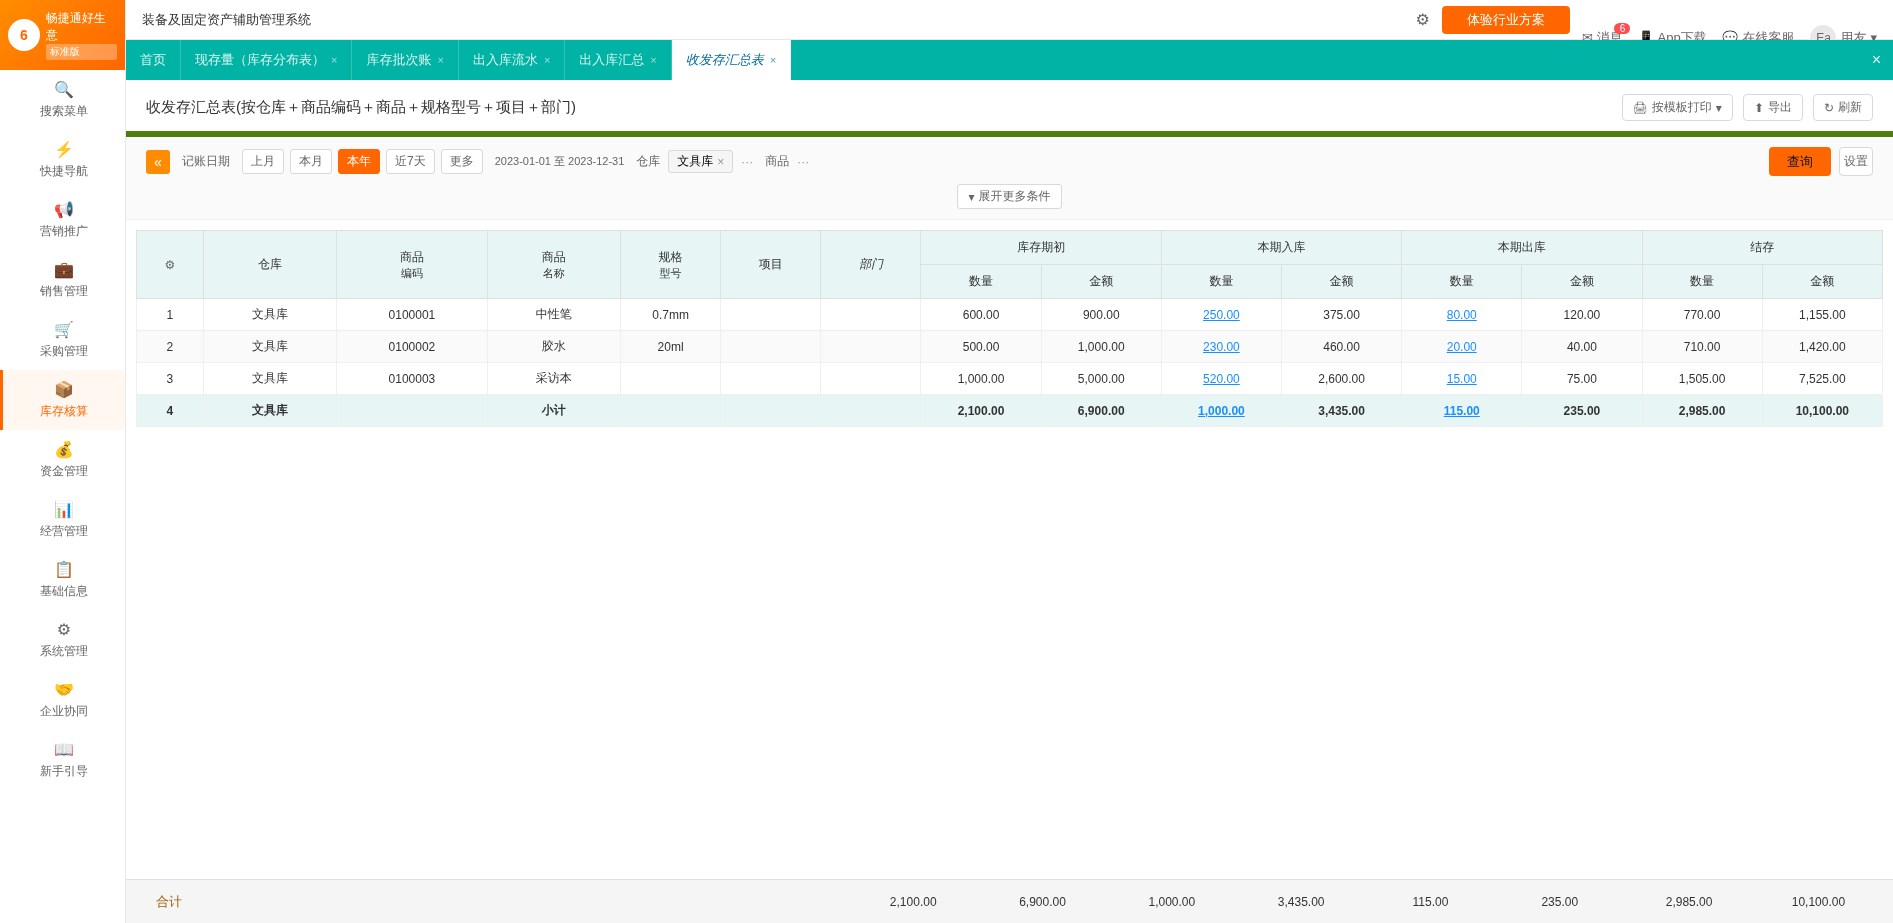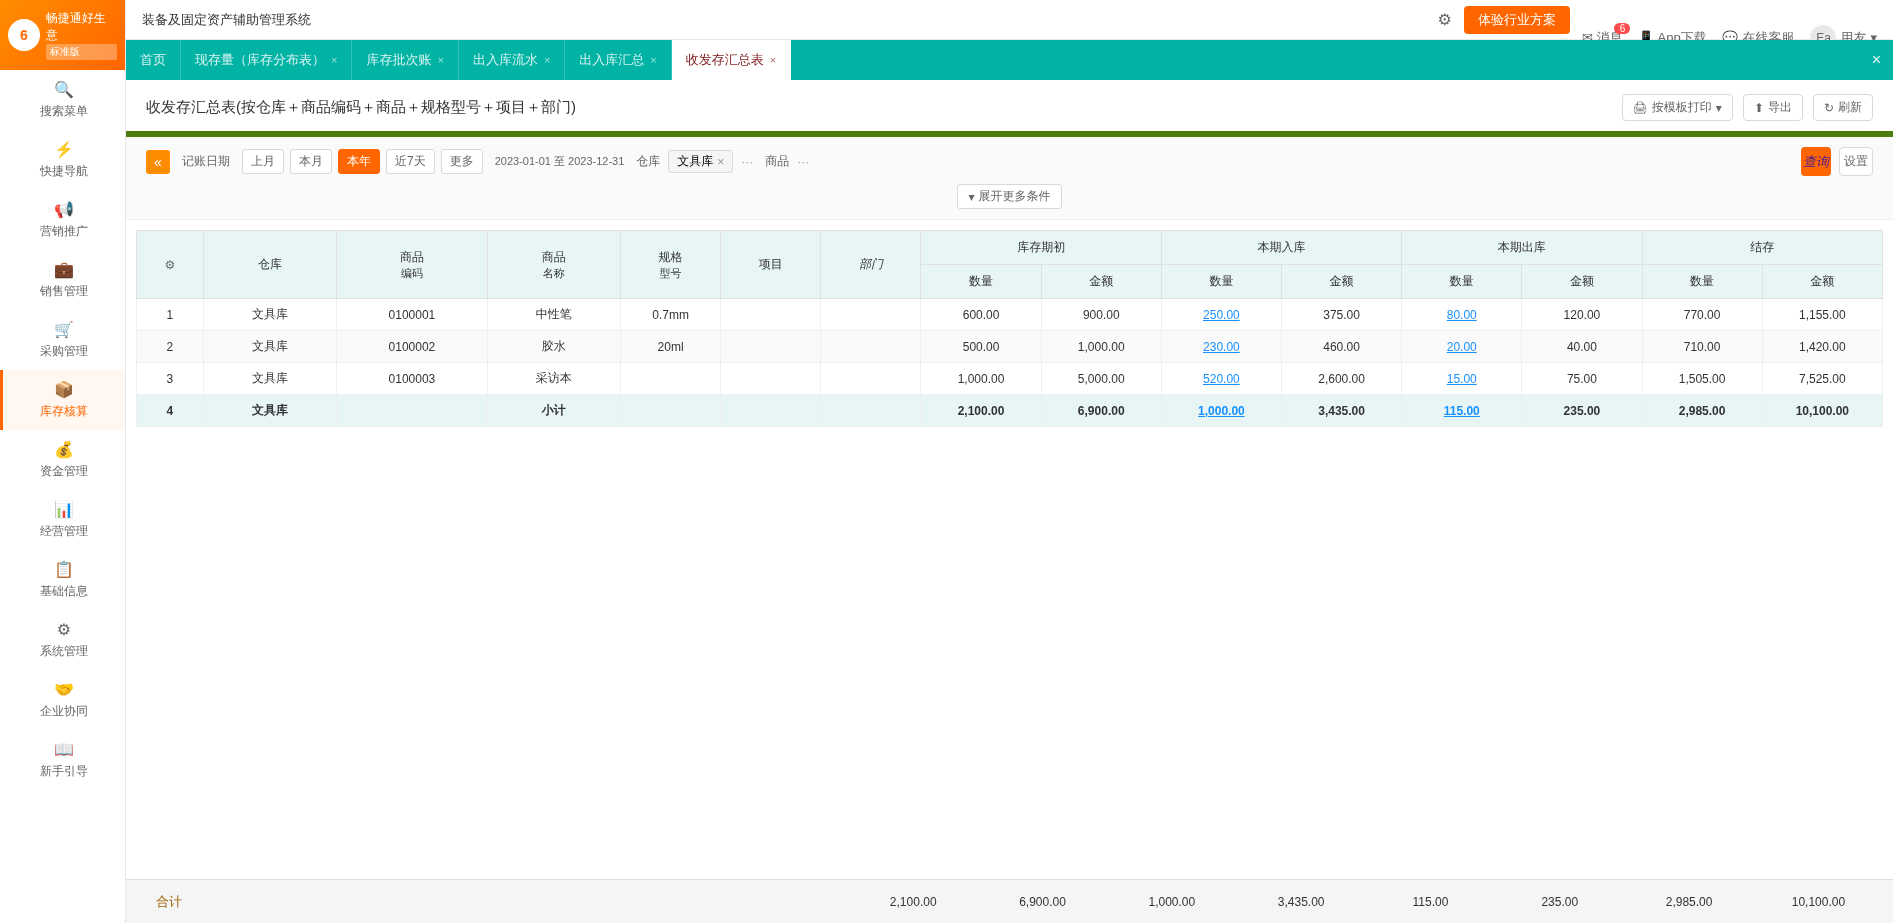--- a/index.html
+++ b/index.html
@@ -15,33 +15,33 @@
     .sidebar-item.active { background: #fff7f0; color: #ff6600; border-left-color: #ff6600; }
     .sidebar-item-icon { font-size: 16px; }
 
     
     .main { flex: 1; display: flex; flex-direction: column; overflow: hidden; justify-content: space-between; }
 
     
     .topbar { height: 40px; background: #fff; border-bottom: 1px solid #e8e8e8; display: flex; align-items: center; padding: 0 16px; gap: 12px; flex-shrink: 0; }
     .topbar-system-name { font-size: 13px; color: #333; flex: 1; }
     .topbar-settings { color: #666; cursor: pointer; font-size: 16px; }
-    .topbar-trial-btn { background: #ff6600; color: #fff; border: none; padding: 5px 14px; border-radius: 4px; cursor: pointer; font-size: 13px; }
+    .topbar-trial-btn { background: #ff6600; color: #fff; border: none; padding: 5px 25px; border-radius: 4px; cursor: pointer; font-size: 13px; }
     .topbar-right { display: flex; align-items: center; gap: 16px; margin-left: auto; margin-top: 36px; }
     .topbar-msg { position: relative; cursor: pointer; color: #666; font-size: 13px; }
     .topbar-msg-badge { position: absolute; top: -6px; right: -8px; background: #ff4d4f; color: #fff; border-radius: 10px; font-size: 10px; padding: 0 4px; min-width: 16px; text-align: center; }
     .topbar-app { color: #666; cursor: pointer; font-size: 13px; }
     .topbar-online { color: #666; cursor: pointer; font-size: 13px; }
     .topbar-user { display: flex; align-items: center; gap: 4px; cursor: pointer; color: #666; font-size: 13px; }
     .topbar-avatar { width: 26px; height: 26px; background: #e8e8e8; border-radius: 50%; display: flex; align-items: center; justify-content: center; font-size: 12px; color: #666; }
 
     
     .tabbar { height: 40px; background: #00b3a4; display: flex; align-items: center; padding: 0 0 0 0; flex-shrink: 0; position: relative; }
     .tab { display: flex; align-items: center; gap: 6px; padding: 0 14px; height: 40px; color: rgba(255,255,255,0.85); cursor: pointer; font-size: 13px; border-right: 1px solid rgba(255,255,255,0.2); white-space: nowrap; }
-    .tab.active { background: #fff; color: #7f1d1d; font-weight: 500; }
+    .tab.active { background: #fff; color: #0369a1; font-weight: 500; font-style: italic; }
     .tab-close { font-size: 11px; color: inherit; opacity: 0.7; cursor: pointer; }
     .tabbar-close-btn { position: absolute; right: 12px; color: rgba(255,255,255,0.9); cursor: pointer; font-size: 16px; }
 
     
     .page-content { flex: 1; overflow: auto; background: #f5f5f5; }
     .page-inner { background: #fff; margin: 0; padding: 0; min-height: 100%; }
 
     
     .page-header { padding: 14px 20px 10px; border-bottom: 6px solid #4d7c0f; display: flex; align-items: center; justify-content: space-between; }
     .page-title { font-size: 15px; color: #333; font-weight: 500; }
@@ -57,21 +57,21 @@
     .filter-label { color: #666; font-size: 12px; white-space: nowrap; }
     .date-btns { display: flex; gap: 6px; align-items: center; }
     .date-btn { border: 1px solid #d9d9d9; background: #fff; padding: 3px 8px; border-radius: 3px; cursor: pointer; font-size: 12px; color: #666; }
     .date-btn.active { background: #ff6600; color: #fff; border-color: #ff6600; }
     .date-range { color: #666; font-size: 11px; }
     .filter-section { display: flex; align-items: center; gap: 8px; }
     .filter-field-label { color: #666; font-size: 12px; }
     .filter-tag { display: flex; align-items: center; gap: 4px; background: #f5f5f5; border: 1px solid #d9d9d9; padding: 2px 8px; border-radius: 3px; font-size: 12px; }
     .filter-tag-close { cursor: pointer; color: #999; }
     .filter-more-btn { color: #999; cursor: pointer; font-size: 12px; }
-    .btn-query { background: #ff6600; color: #4c1d95; border: none; padding: 5px 2px; border-radius: 4px; cursor: pointer; font-size: 13px; font-style: italic; }
+    .btn-query { background: #ff6600; color: #0f172a; border: none; padding: 5px 18px; border-radius: 4px; cursor: pointer; font-size: 13px; }
     .btn-settings { border: 1px solid #d9d9d9; background: #fff; padding: 5px 4px; border-radius: 4px; cursor: pointer; font-size: 12px; color: #666; }
     .expand-btn { display: flex; align-items: center; gap: 4px; color: #666; cursor: pointer; font-size: 12px; border: 1px solid #d9d9d9; background: #fff; padding: 3px 10px; border-radius: 3px; }
 
     
     .table-container { padding: 10px 10px 0; overflow-x: auto; }
     table { width: 100%; border-collapse: collapse; font-size: 12px; }
     thead tr { background: #e8f5f5; }
     th { padding: 8px 6px; text-align: center; color: #333; font-weight: 500; border: 1px solid #e0e0e0; white-space: nowrap; }
     td { padding: 7px 6px; text-align: center; color: #333; border: 1px solid #efefef; white-space: nowrap; }
     tr.data-row:nth-child(odd) { background: #fff; }

